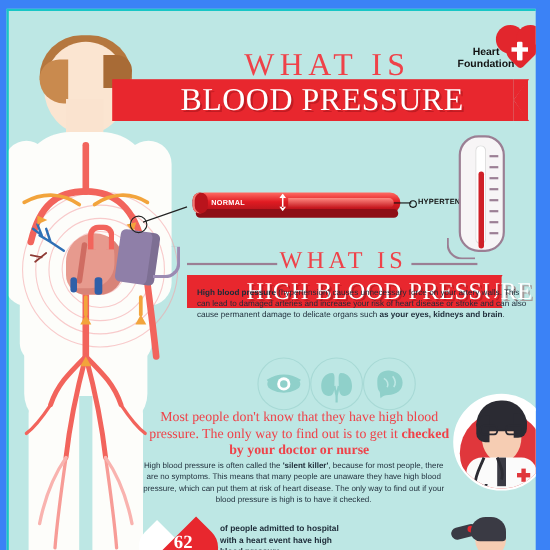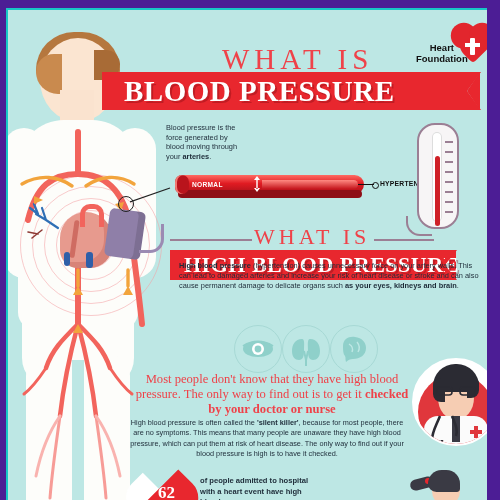--- a/index.html
+++ b/index.html
@@ -1,18 +1,18 @@
 <!DOCTYPE html>
 <html><head>
 <meta charset="utf-8">
 <style>
   html,body{margin:0;padding:0;background:#000;}
   body{width:500px;height:500px;overflow:hidden;
        font-family:"Liberation Sans",sans-serif;}
-  #page{position:relative;width:500px;height:500px;background:#4c1d95;overflow:hidden;}
+  #page{position:relative;width:500px;height:500px;background:#3b82f6;overflow:hidden;}
 
   
   .frame{position:absolute;left:6px;top:8px;width:479px;height:492px;
          border-left:2px solid #18c6c6;border-top:2px solid #18c6c6;
          background:#bde7e4;overflow:hidden;}
   .canvas{position:absolute;inset:0;}
 
   
   .body-wrap{position:absolute;left:-6px;top:14px;width:190px;height:486px;}
   .neck{position:absolute;left:58px;top:66px;width:34px;height:40px;background:#fae3cf;}
@@ -67,21 +67,21 @@
   .callout-dot{position:absolute;left:116px;top:172px;width:14px;height:14px;border-radius:50%;
         border:1.6px solid #222;background:transparent;}
   .callout-line{position:absolute;left:128px;top:162px;width:42px;height:18px;}
 
   
   .whatis1{position:absolute;left:214px;top:33px;font-family:"Liberation Serif",serif;
         font-size:29px;letter-spacing:5px;color:#ef4249;}
   .banner{position:absolute;background:#e8272e;color:#fff;font-weight:bold;
         display:flex;align-items:center;}
   .banner .txt{font-size:29px;letter-spacing:.5px;text-shadow:2px 2px 0 rgba(120,10,15,.35);
-        white-space:nowrap;font-family:"Liberation Serif",serif;font-weight:bold;}
+        white-space:nowrap;font-family:"Liberation Serif",serif;font-weight:normal;margin-left:40px;}
   .bn1{left:94px;top:62px;width:356px;height:38px;padding-left:22px;}
   .bn1:after{content:"";position:absolute;right:-1px;top:0;border-top:19px solid #e8272e;
         border-bottom:19px solid #e8272e;border-right:14px solid transparent;width:0;}
   .bn-notch{position:absolute;right:0;top:0;width:0;height:0;
         border-top:19px solid #bde7e4;border-bottom:19px solid #bde7e4;border-right:13px solid transparent;}
 
   .logo{position:absolute;left:408px;top:22px;width:72px;height:42px;}
   .logo-txt{position:absolute;left:0;top:10px;font-size:9.5px;font-weight:bold;color:#111;
         line-height:11px;text-align:center;}
   .logo-heart{position:absolute;left:44px;top:0px;width:26px;height:26px;background:#e2262d;
@@ -284,23 +284,20 @@
    <div class="logo">
      <div class="logo-txt">
        <div>Heart</div>
        <div>Foundation</div>
      </div>
      <div class="logo-heart"></div>
      <div class="logo-fig"></div>
      <div class="logo-arm"></div>
    </div>
 
-   <div class="copy col1">
-     Blood pressure is the force generated by blood moving through your <b>arteries</b>.
-   </div>
 
    <div class="artery">
      <div class="artery-top"></div>
      <div class="artery-narrow"></div>
      <div class="artery-bot"></div>
      <div class="artery-cap"></div>
      <div class="art-label norm-lbl">NORMAL</div>
    </div>
    <svg class="arrow-ud" viewBox="0 0 8 16">
      <path d="M4 0 L7 4 L1 4 Z M4 16 L7 12 L1 12 Z M3.3 3 h1.4 v10 h-1.4 z" fill="#fff"></path>

